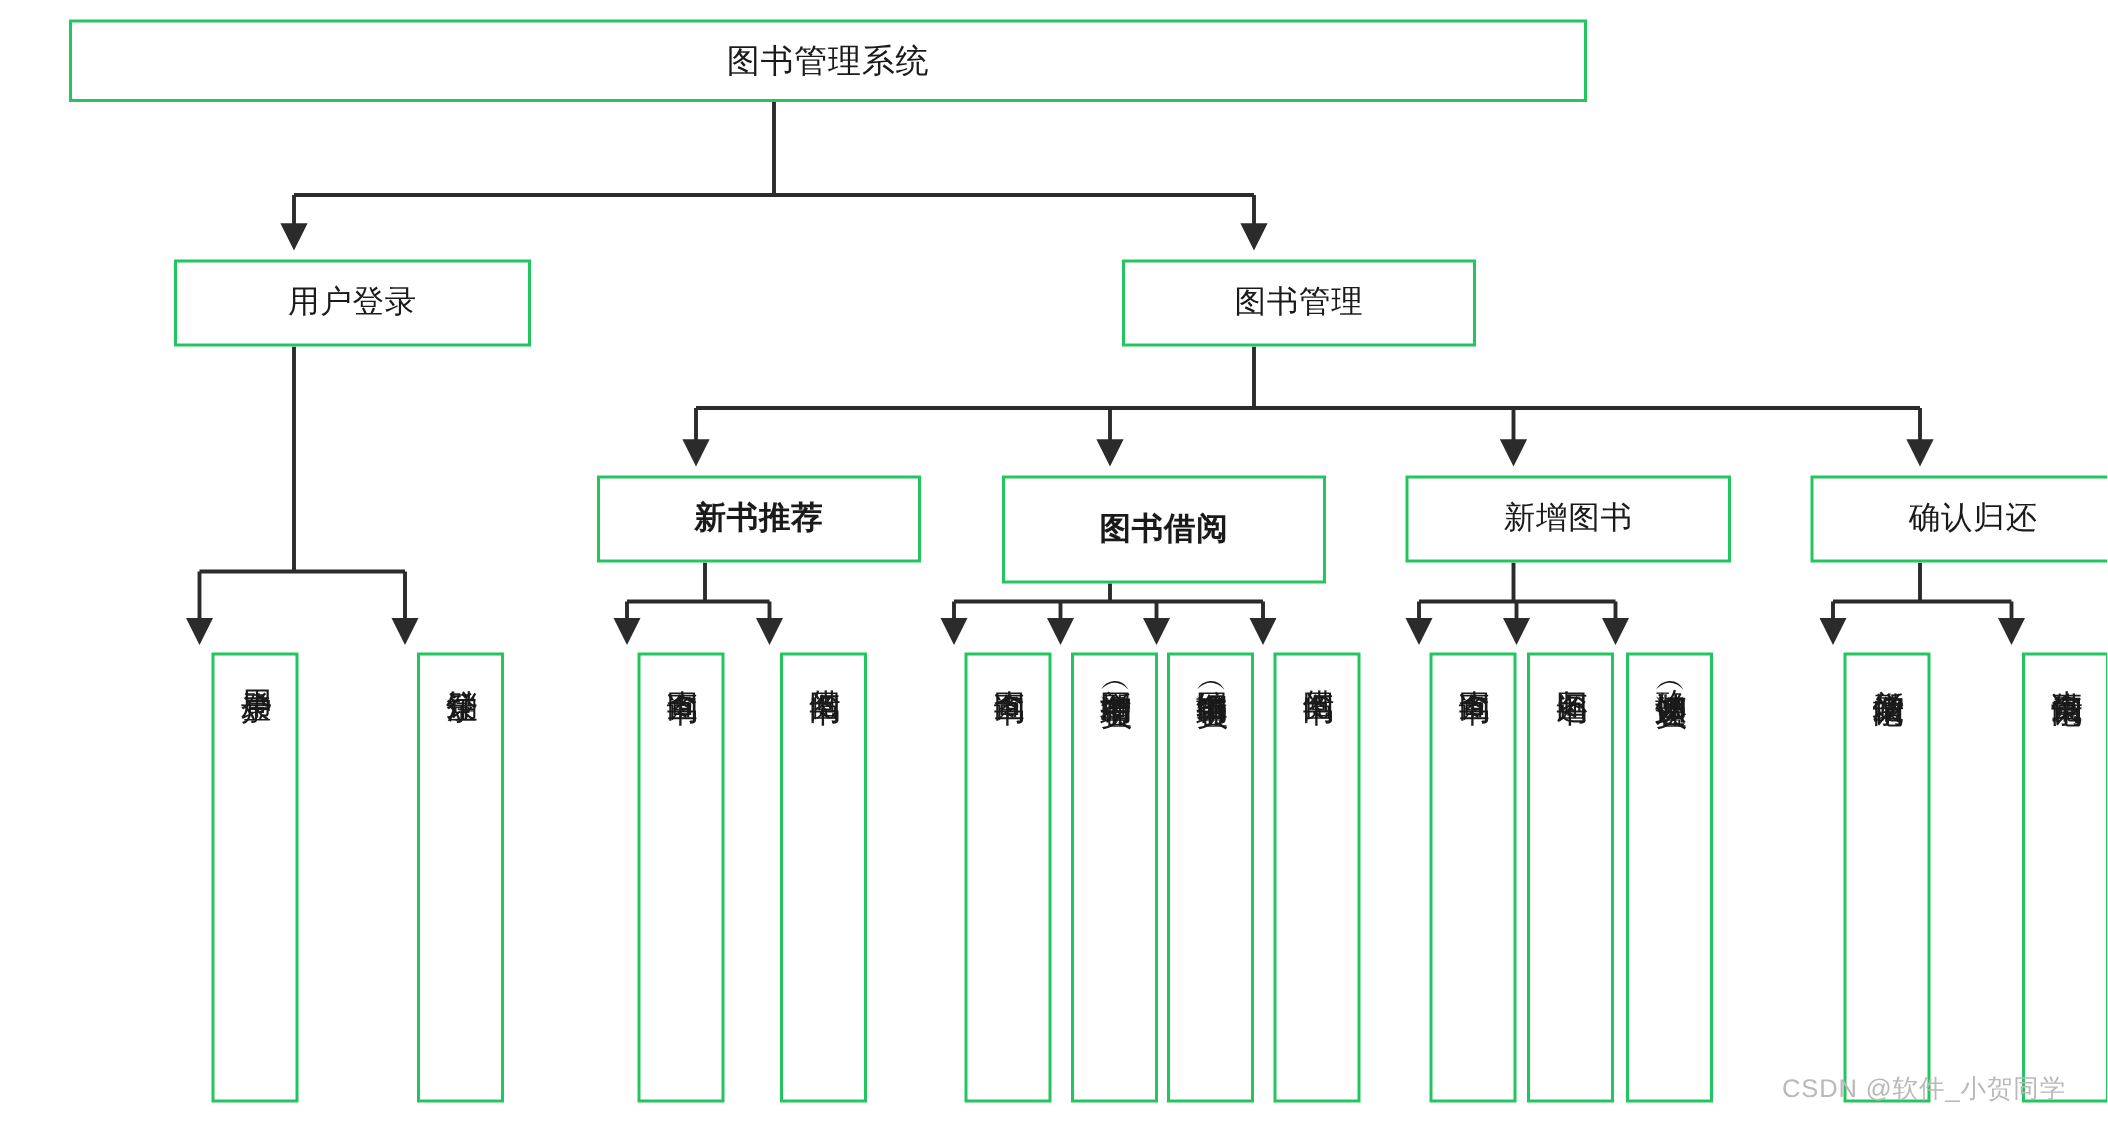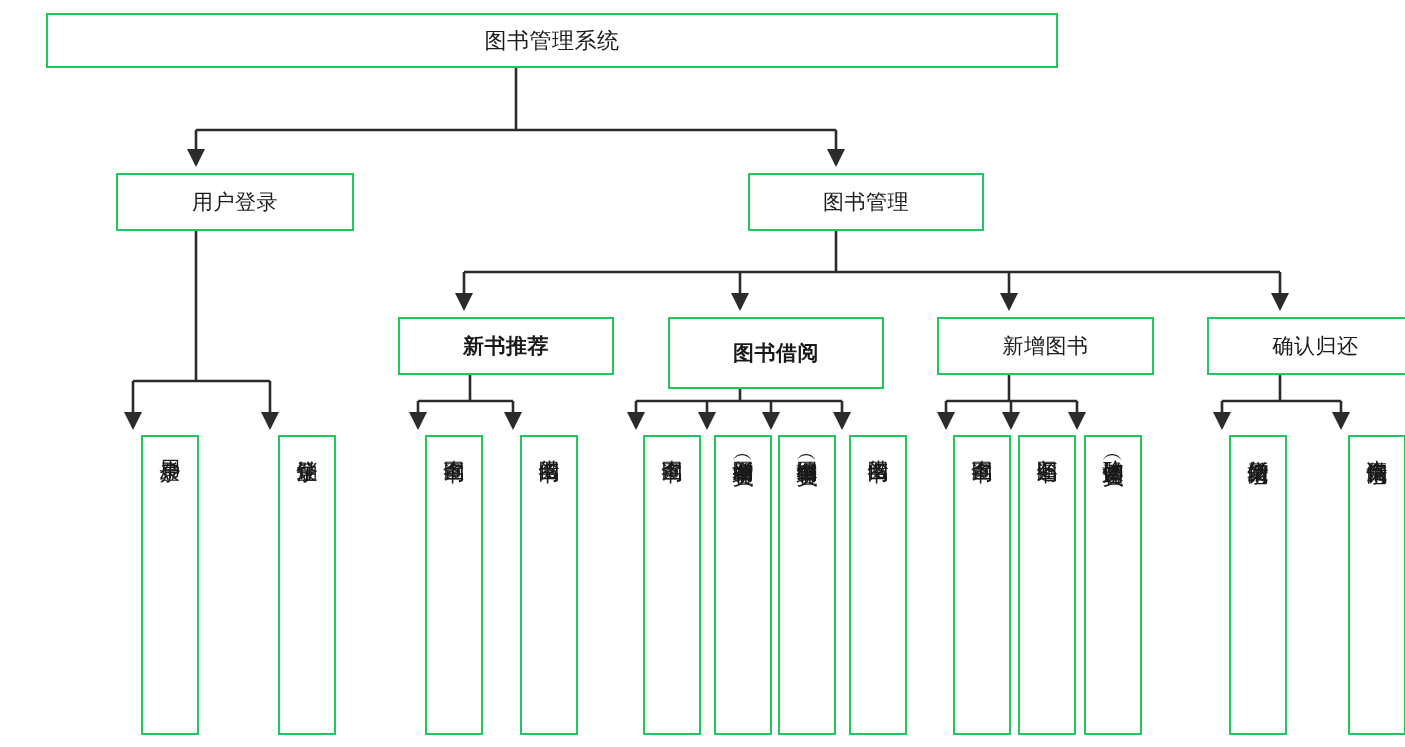--- a/index.html
+++ b/index.html
@@ -195,14 +195,15 @@
     <span class="label">确认归还（管理员）</span>
   </div>
 
   <div class="node vert" style="left:1193px; top:435px; width:58px; height:300px;">
     <span class="label">新增借阅记录</span>
   </div>
   <div class="node vert" style="left:1312px; top:435px; width:58px; height:300px;">
     <span class="label">查询借阅记录</span>
   </div>
 
+  <div id="watermark">CSDN @软件_小贺同学</div>
 
 </div>
 
 </body></html>

